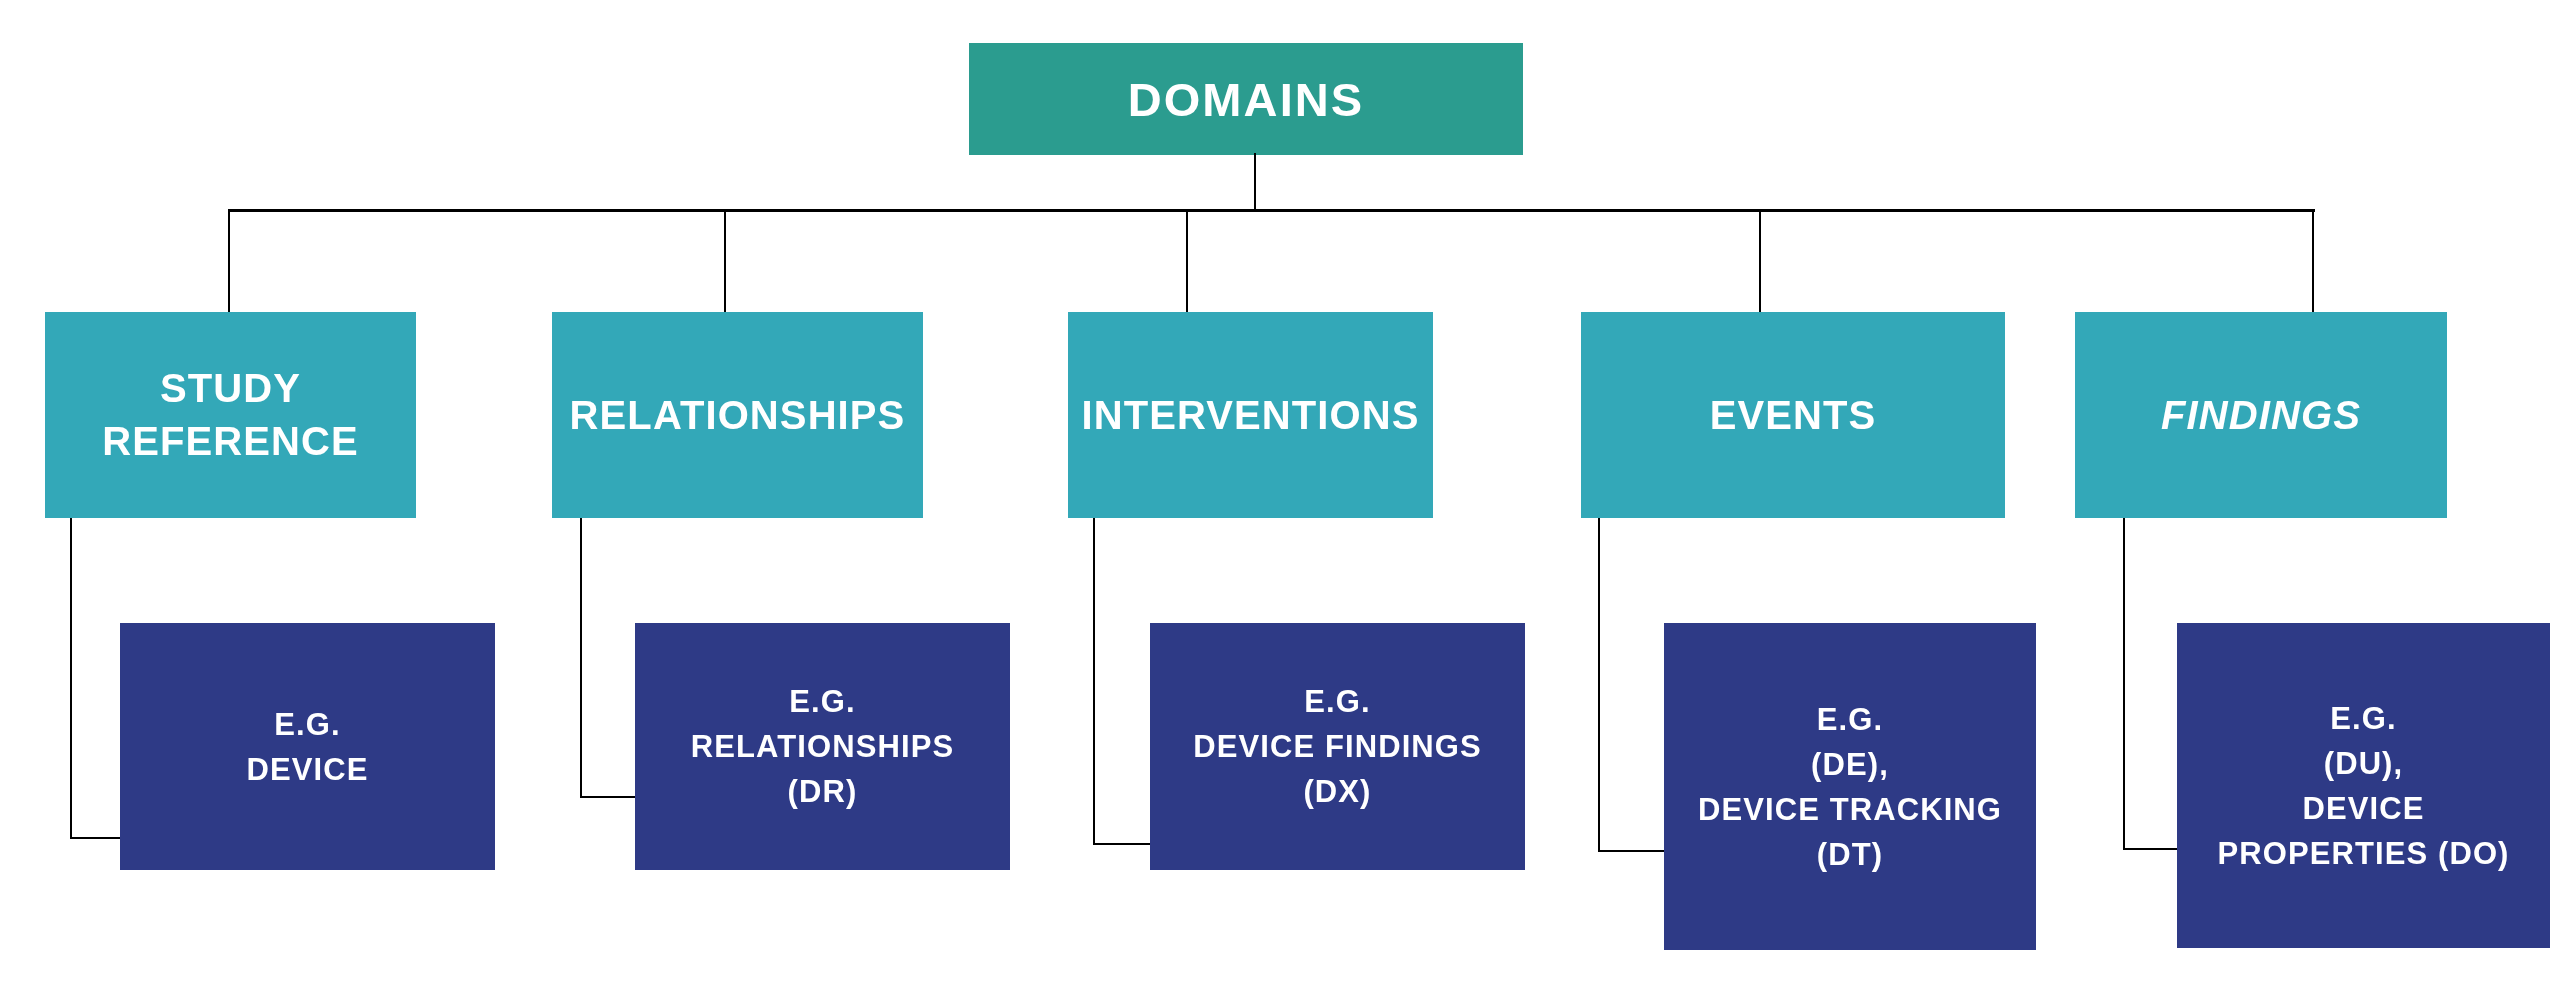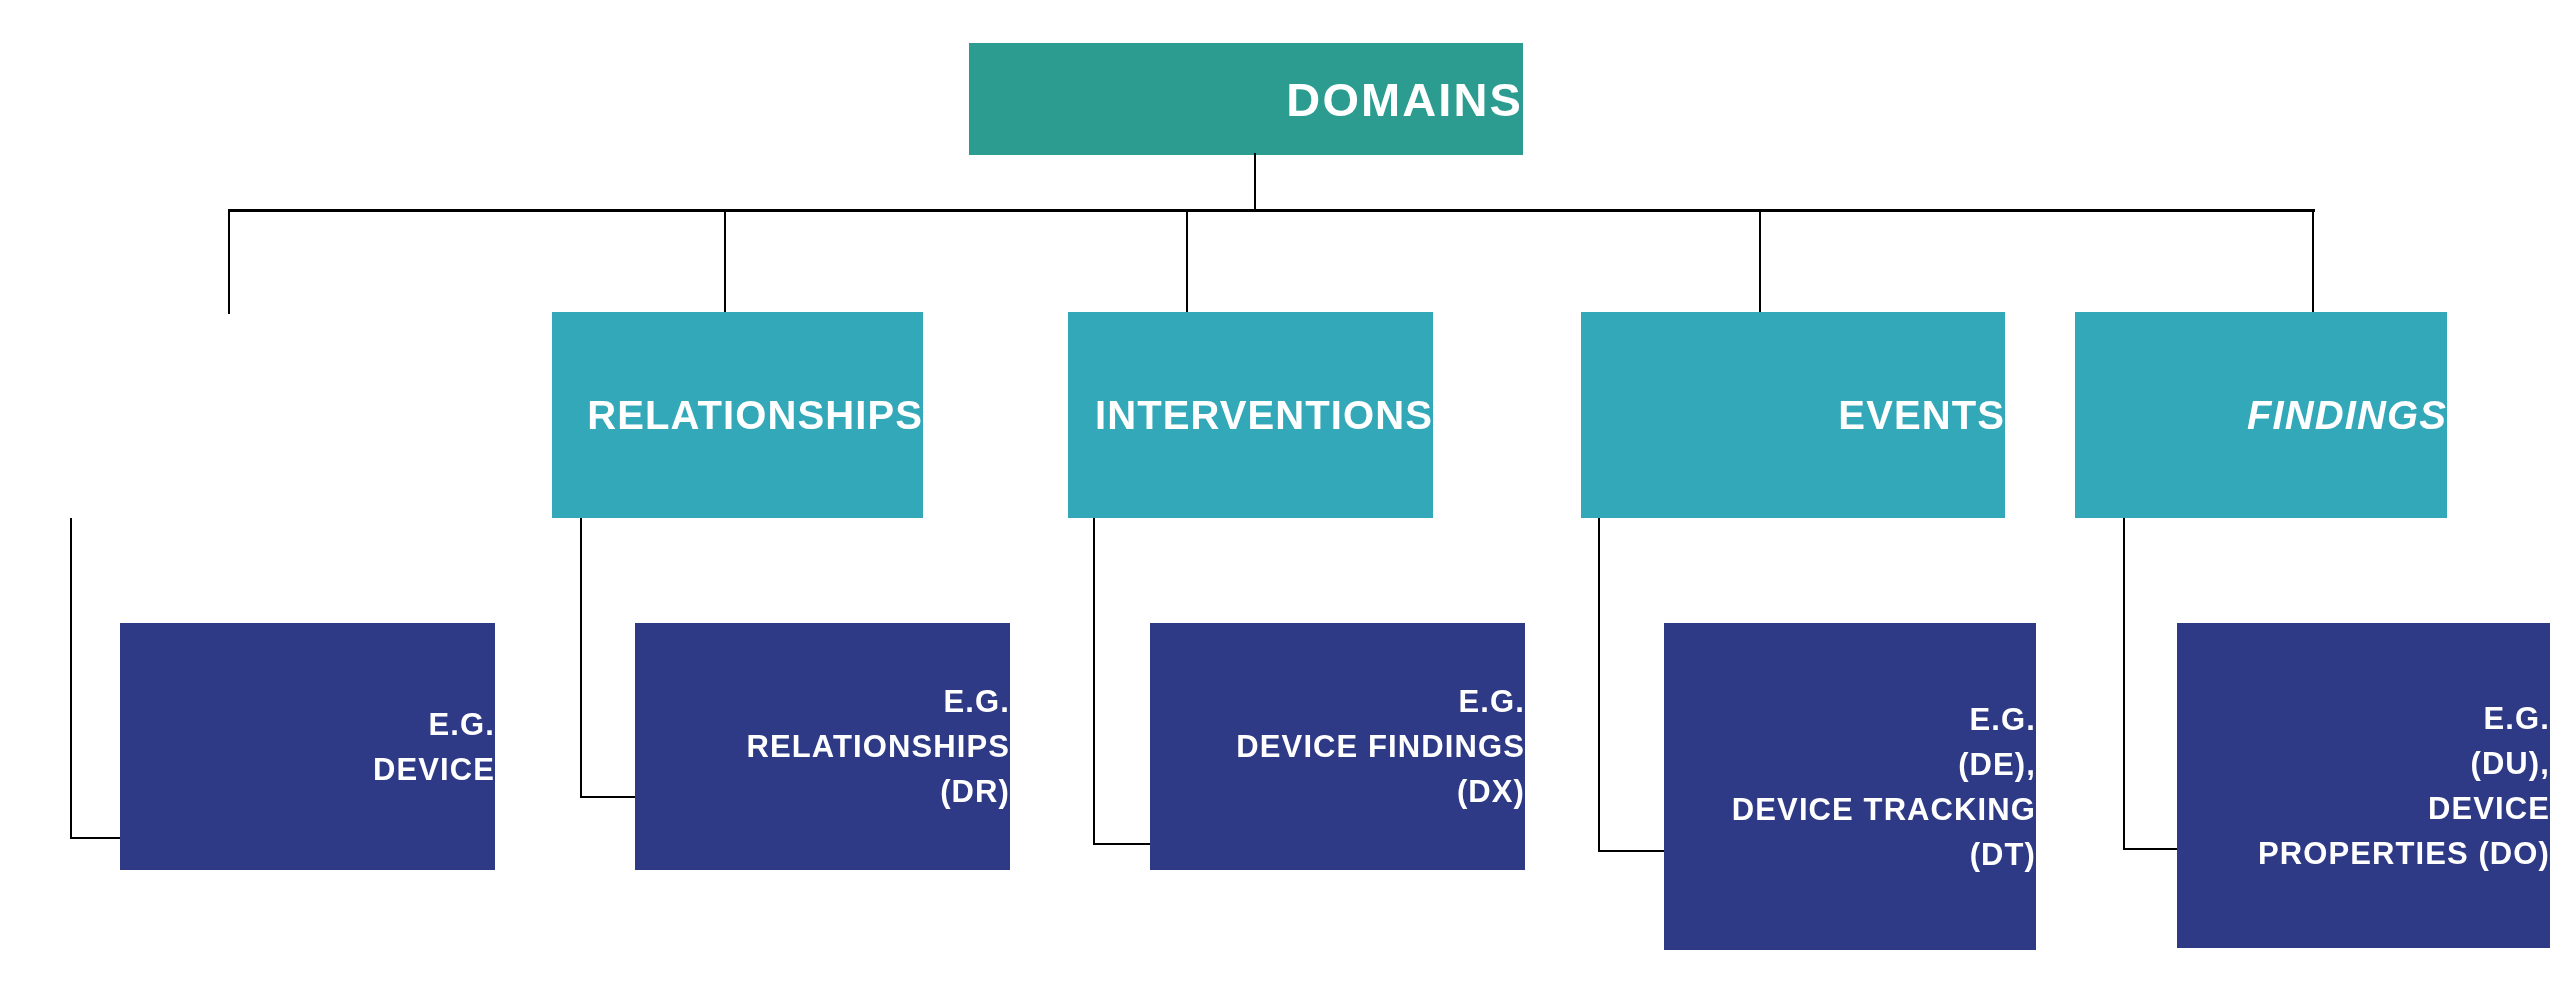--- a/index.html
+++ b/index.html
@@ -16,21 +16,21 @@
     position: absolute;
     left: 0; top: 0;
     width: 2576px;
     height: 1005px;
   }
 
   .node {
     position: absolute;
     display: flex;
     flex-direction: column;
-    align-items: flex-end;
+    align-items: center;
     justify-content: center;
     text-align: center;
     color: var(--color-text, #ffffff);
     font-weight: bold;
   }
 
   .node .line-text { display: block; }
 
   
   #root-node {
@@ -106,20 +106,24 @@
   </div>
 
   <div class="vline" id="root-stem"></div>
   <div class="hline" id="rail"></div>
   <div class="vline drop" id="drop-0"></div>
   <div class="vline drop" id="drop-1"></div>
   <div class="vline drop" id="drop-2"></div>
   <div class="vline drop" id="drop-3"></div>
   <div class="vline drop" id="drop-4"></div>
 
+  <div class="node cat" id="cat-0">
+    <span class="line-text">STUDY</span>
+    <span class="line-text">REFERENCE</span>
+  </div>
   <div class="node cat" id="cat-1">
     <span class="line-text">RELATIONSHIPS</span>
   </div>
   <div class="node cat" id="cat-2">
     <span class="line-text">INTERVENTIONS</span>
   </div>
   <div class="node cat" id="cat-3">
     <span class="line-text">EVENTS</span>
   </div>
   <div class="node cat" id="cat-4">

